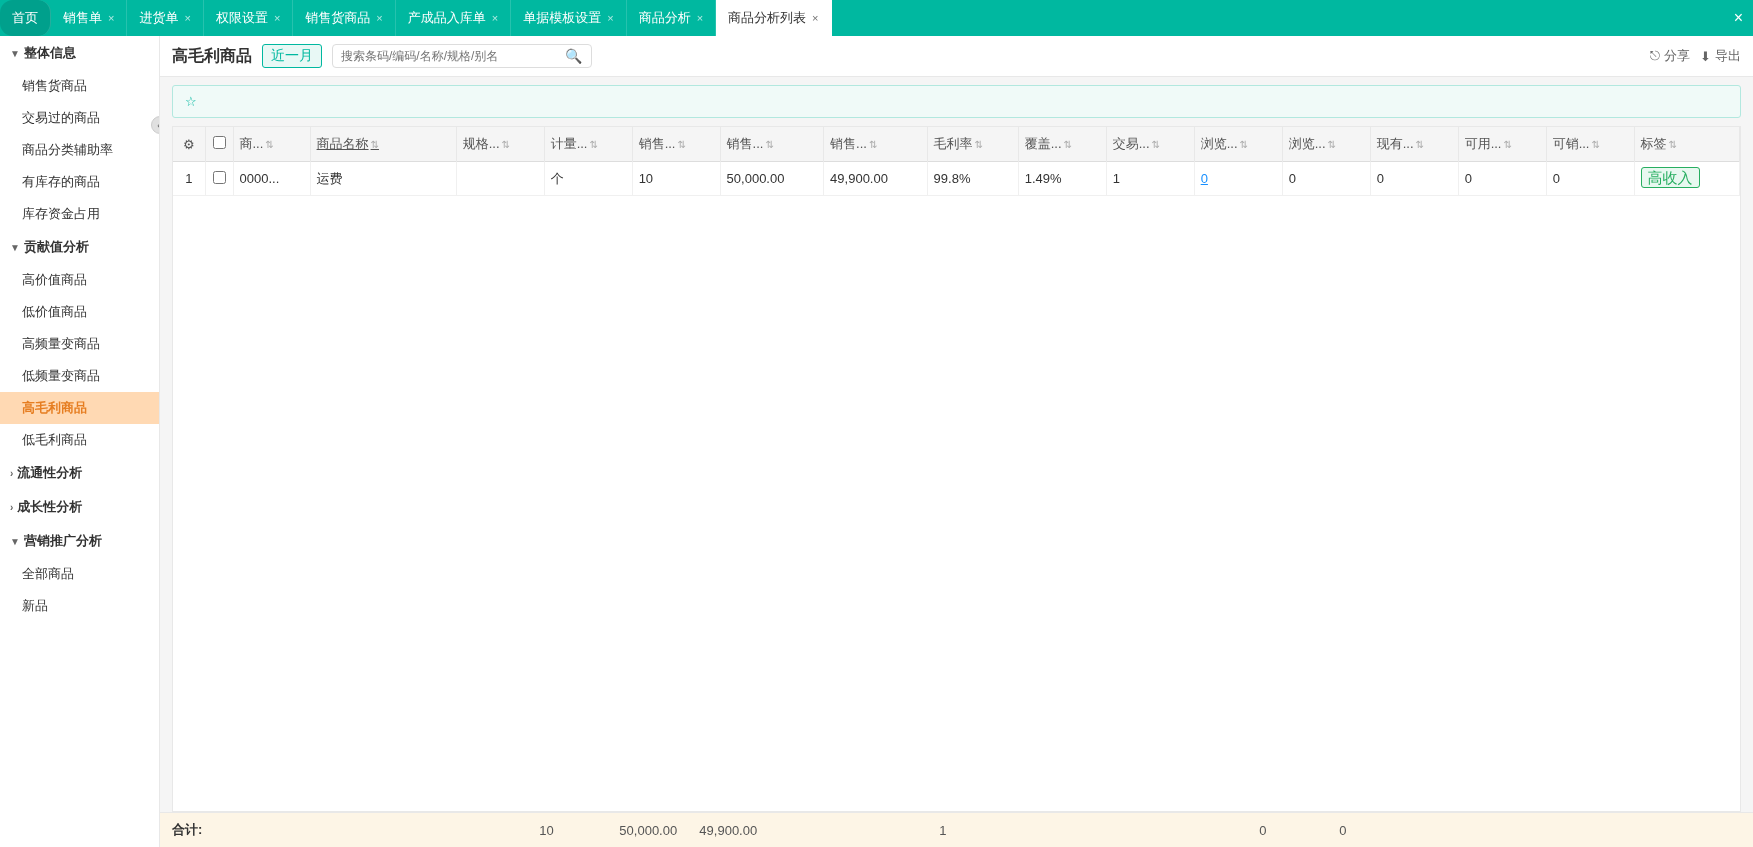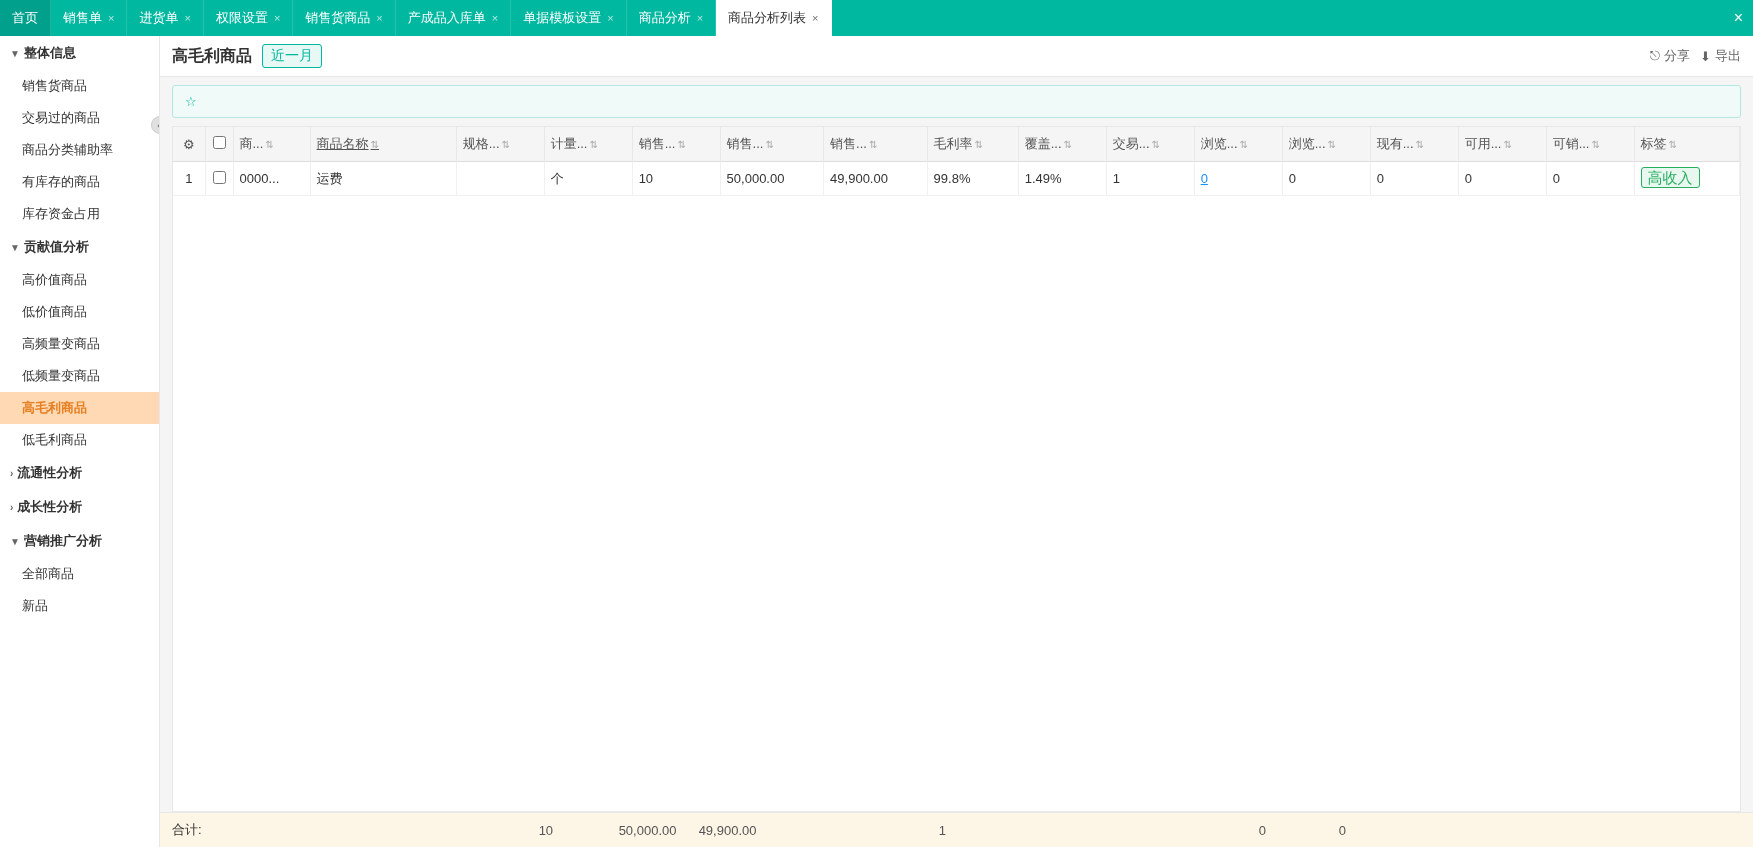--- a/index.html
+++ b/index.html
@@ -20,21 +20,21 @@
       align-items: center;
       padding: 0 12px;
       height: 100%;
       white-space: nowrap;
       cursor: pointer;
       font-size: 13px;
       color: #fff;
       border-right: 1px solid rgba(255,255,255,0.15);
       gap: 4px;
     }
-    .nav-tab.home { background: #00a08c; }
+    .nav-tab.home { background: #00a08c; border-radius: 13px; }
     .nav-tab.active { background: #fff; color: #333; }
     .nav-tab .close-icon { font-size: 11px; opacity: 0.7; margin-left: 2px; }
     .nav-close-btn {
       margin-left: auto;
       padding: 0 10px;
       height: 100%;
       display: flex;
       align-items: center;
       cursor: pointer;
       color: #fff;
@@ -210,21 +210,21 @@
       border-top: 1px solid #e8e8e8;
       font-size: 12px;
       color: #555;
       gap: 6px;
       margin: 0 0px;
     }
     .footer-cell {
       padding: 0 6px;
       min-width: 80px;
     }
-    .footer-total-label { font-size: 13px; font-weight: normal; color: #333; }
+    .footer-total-label { font-size: 13px; font-weight: bold; color: #333; }
 
     
     ::-webkit-scrollbar { width: 6px; height: 6px; }
     ::-webkit-scrollbar-thumb { background: #ccc; border-radius: 3px; }
     ::-webkit-scrollbar-track { background: #f5f5f5; }
 
     .sidebar-relative { position: relative; }
     .collapse-btn-wrap {
       position: absolute;
       right: -10px;
@@ -358,20 +358,24 @@
     <div class="collapse-btn-wrap">
       <div class="collapse-btn">«</div>
     </div>
   </div>
 
   <div class="content-area">
 
     <div class="content-header">
       <span class="content-title">高毛利商品</span>
       <button class="time-filter-btn">近一月</button>
+      <div class="search-box">
+        <input type="text" placeholder="搜索条码/编码/名称/规格/别名" style="">
+        <span class="search-icon">🔍</span>
+      </div>
       <div class="header-actions">
         <div class="action-btn">
           <span>⎋</span>
           <span>分享</span>
         </div>
         <div class="action-btn">
           <span>⬇</span>
           <span>导出</span>
         </div>
       </div>

